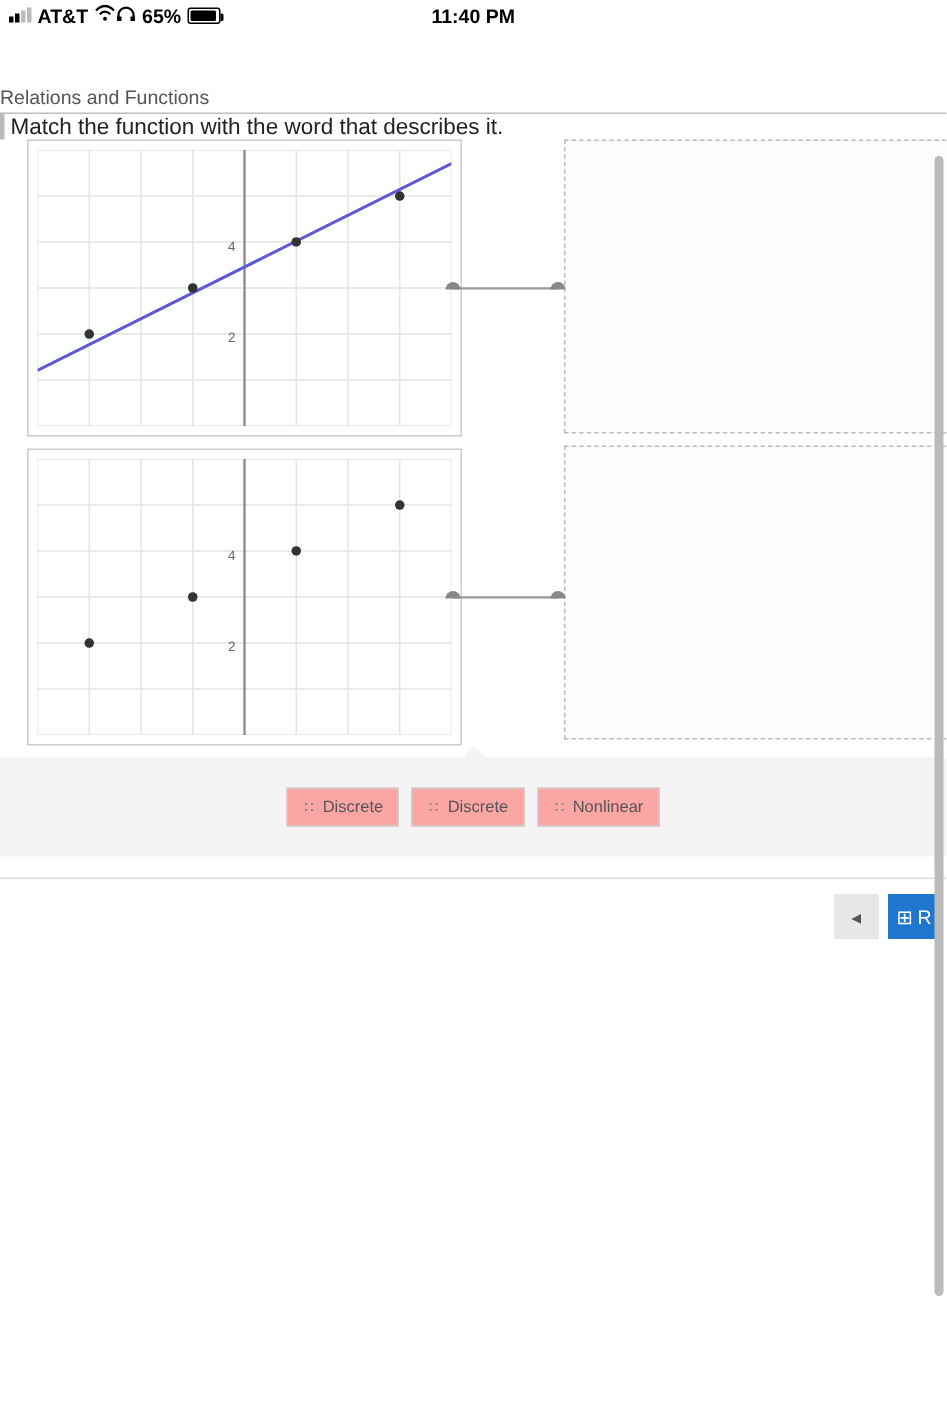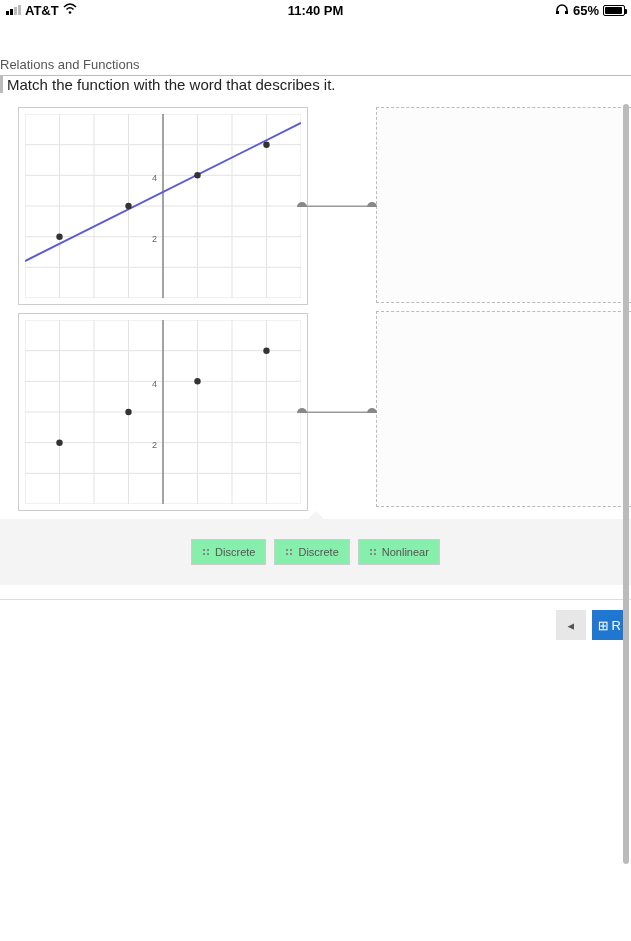--- a/index.html
+++ b/index.html
@@ -1,40 +1,40 @@
 <!DOCTYPE html>
 <html><head>
 <meta charset="utf-8">
 <style>
   * { box-sizing: border-box; margin: 0; padding: 0; }
   html, body { width: 631px; height: 941px; font-family: -apple-system, Helvetica, Arial, sans-serif; background: #fff; overflow: hidden; }
-  .status-bar { height: 20px; display: flex; align-items: center; justify-content: space-between; padding: 0 6px; font-size: 13px; font-weight: 600; color: #000; }
+  .status-bar { height: 20px; display: flex; align-items: center; padding: 0 6px; font-size: 13px; font-weight: 600; color: #000; }
   .status-left, .status-right { display: flex; align-items: center; gap: 4px; }
   .status-center { position: absolute; left: 50%; transform: translateX(-50%); font-weight: 700; }
   .signal-bars { display: flex; align-items: flex-end; gap: 1px; }
   .signal-bars .bar { width: 3px; background: #000; }
   .signal-bars .b1 { height: 4px; } .signal-bars .b2 { height: 6px; } .signal-bars .b3 { height: 8px; background:#bbb; } .signal-bars .b4 { height: 10px; background:#bbb; }
   .battery { width: 22px; height: 11px; border: 1px solid #000; border-radius: 2px; position: relative; display:inline-block; }
   .battery::after { content:""; position:absolute; right:-3px; top:3px; width:2px; height:5px; background:#000; border-radius:0 1px 1px 0;}
   .battery .fill { position:absolute; left:1px; top:1px; bottom:1px; background:#000; border-radius:1px; }
   .topic-row { display:flex; align-items:center; border-bottom:1px solid #bbb; height:22px; padding-left:0; font-size:13px; color:#555;margin-top:34px;}
   .progress-row { font-size:11px; color:#666; padding:14px 0 18px 0;}
-  .prompt { font-size:15px; color:#222; border-left:3px solid #bbb; padding-left:4px; margin-bottom:14px;}
+  .prompt { font-size:15px; color:#222; border-left:3px solid #bbb; padding-left:4px; margin-bottom:0;}
   .graph-card { width:290px; border:1px solid #ccc; padding:6px; background:#fff; }
   .graph-card + .graph-card { margin-top:6px; }
   .graph-svg { display:block; }
   .dropzone { position:absolute; left:376px; width:260px; border:1px dashed #bbb; background:#fcfcfc; }
   .dz1 { top:0; height:196px; }
   .dz2 { top:204px; height:196px; }
   .connector { position:absolute; height:6px; }
   .connector .line { stroke:#999; stroke-width:3; }
   .connector .end { fill:#888; }
   .chips-row { background:#f4f4f4; padding:20px 0; margin-top:8px; position:relative; display:flex; justify-content:center; gap:8px;}
   .chips-row::before { content:""; position:absolute; left:50%; top:-8px; transform:translateX(-50%); border-left:10px solid transparent; border-right:10px solid transparent; border-bottom:10px solid #f4f4f4;}
-  .chip { border:1px solid #ccc; background:#86efac; font-size:11px; color:#555; padding:6px 10px; display:flex; align-items:center; gap:5px; cursor:grab;}
+  .chip { border:1px solid #ccc; background:#fca5a5; font-size:11px; color:#555; padding:6px 10px; display:flex; align-items:center; gap:5px; cursor:grab;}
   .grip { display:inline-block; width:8px; height:8px; background-image: radial-gradient(#888 1px, transparent 1px); background-size:4px 4px;}
   .nav-row { display:flex; justify-content:flex-end; gap:6px; padding:10px 4px 6px 0; border-top:1px solid #ddd; margin-top:14px;}
   .nav-btn { height:30px; min-width:30px; display:flex; align-items:center; justify-content:center; font-size:13px; cursor:pointer;}
   .nav-prev { background:#e7e7e7; color:#555; padding:0 10px;}
   .nav-next { background:#1f77d0; color:#fff; padding:0 6px;}
   .scroll-thumb { position:absolute; right:2px; top:50px; width:6px; height:760px; background:#bbb; border-radius:3px;}
   .bottom-bar { position:absolute; bottom:6px; left:36px; right:36px; height:5px; background:#555; border-radius:3px;}
   .content { padding:0 0 0 0; position:relative; height: calc(941px - 20px);}
   .graphs-wrap { position:relative; padding-left:18px; }
 </style>

